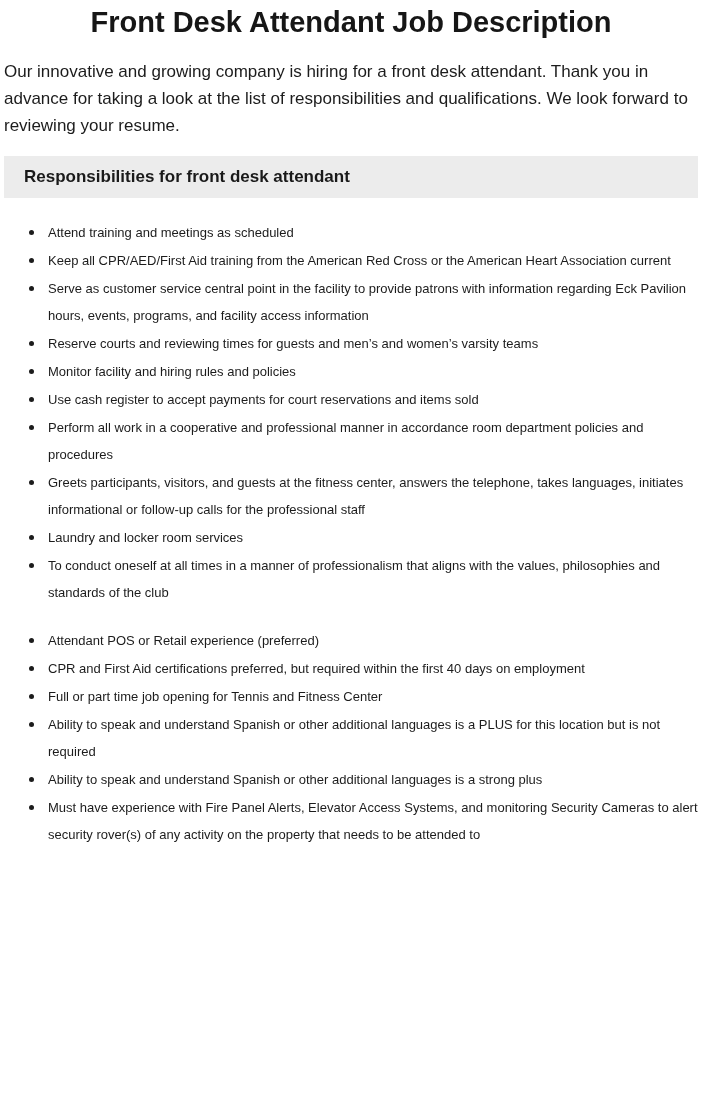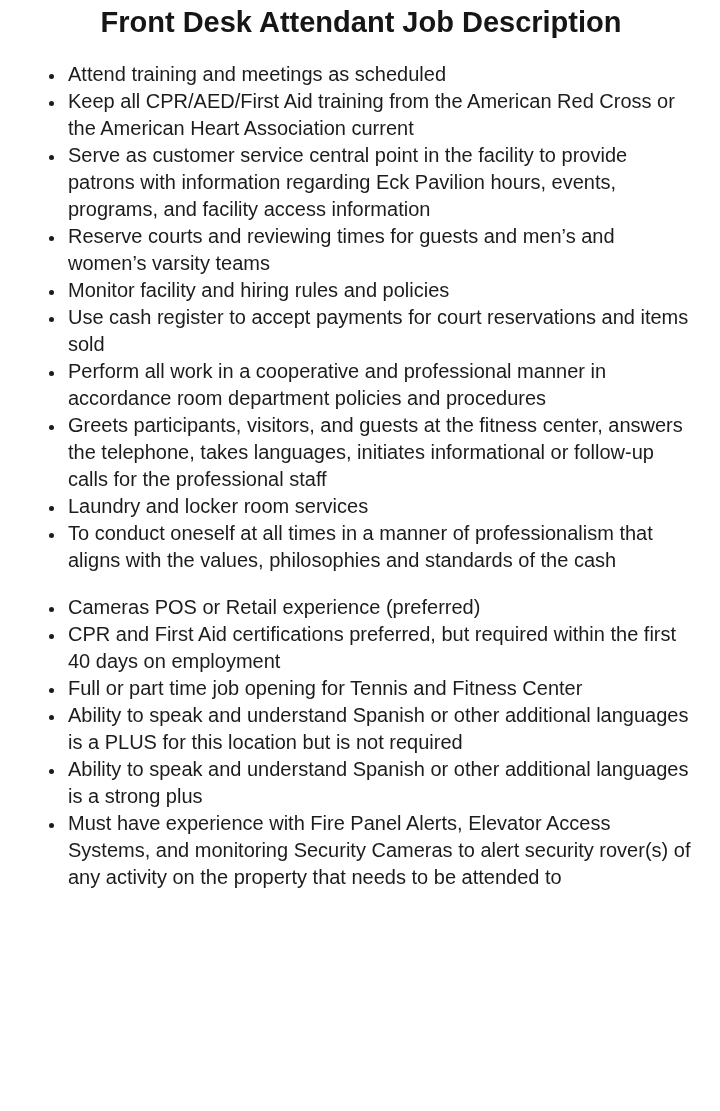--- a/index.html
+++ b/index.html
@@ -6,21 +6,21 @@
   html, body { background: #ffffff; }
   body {
     width: 720px;
     height: 1111px;
     overflow: hidden;
     font-family: "Liberation Sans", sans-serif;
     color: #1c1c1c;
     -webkit-font-smoothing: antialiased;
   }
   .page {
-    padding: 4px 22px 0 24px;
+    padding: 4px 22px 0 4px;
   }
   .doc-title {
     font-size: 29px;
     line-height: 37px;
     font-weight: bold;
     text-align: center;
     color: #161616;
   }
   .intro {
     margin-top: 17px;
@@ -36,56 +36,58 @@
     font-weight: bold;
     color: #1a1a1a;
   }
   .section-bar.second {
     margin-top: 19px;
   }
   ul.bullets {
     margin-top: 20px;
     padding-left: 41px;
     list-style: disc outside;
-    font-size: 20px;
+    font-size: 13px;
     line-height: 27px;
   }
   ul.bullets li {
     padding-left: 3px;
   }
   ul.bullets li::marker {
     color: #1c1c1c;
     font-size: 15px;
   }
 </style>
 </head>
 <body>
 
 <div class="page">
 
   <h1 class="doc-title">Front Desk Attendant Job Description</h1>
 
+  <p class="intro">Our innovative and growing company is hiring for a front desk attendant. Thank you in advance for taking a look at the list of responsibilities and qualifications. We look forward to reviewing your resume.</p>
 
+  <div class="section-bar">Responsibilities for front desk attendant</div>
 
   <ul class="bullets">
     <li>Attend training and meetings as scheduled</li>
     <li>Keep all CPR/AED/First Aid training from the American Red Cross or the American Heart Association current</li>
     <li>Serve as customer service central point in the facility to provide patrons with information regarding Eck Pavilion hours, events, programs, and facility access information</li>
     <li>Reserve courts and reviewing times for guests and men’s and women’s varsity teams</li>
     <li>Monitor facility and hiring rules and policies</li>
     <li>Use cash register to accept payments for court reservations and items sold</li>
     <li>Perform all work in a cooperative and professional manner in accordance room department policies and procedures</li>
     <li>Greets participants, visitors, and guests at the fitness center, answers the telephone, takes languages, initiates informational or follow-up calls for the professional staff</li>
     <li>Laundry and locker room services</li>
-    <li>To conduct oneself at all times in a manner of professionalism that aligns with the values, philosophies and standards of the cash</li>
+    <li>To conduct oneself at all times in a manner of professionalism that aligns with the values, philosophies and standards of the club</li>
   </ul>
 
 
   <ul class="bullets">
-    <li>Cameras POS or Retail experience (preferred)</li>
+    <li>Attendant POS or Retail experience (preferred)</li>
     <li>CPR and First Aid certifications preferred, but required within the first 40 days on employment</li>
     <li>Full or part time job opening for Tennis and Fitness Center</li>
     <li>Ability to speak and understand Spanish or other additional languages is a PLUS for this location but is not required</li>
     <li>Ability to speak and understand Spanish or other additional languages is a strong plus</li>
     <li>Must have experience with Fire Panel Alerts, Elevator Access Systems, and monitoring Security Cameras to alert security rover(s) of any activity on the property that needs to be attended to</li>
   </ul>
 
 </div>
 
 </body></html>

